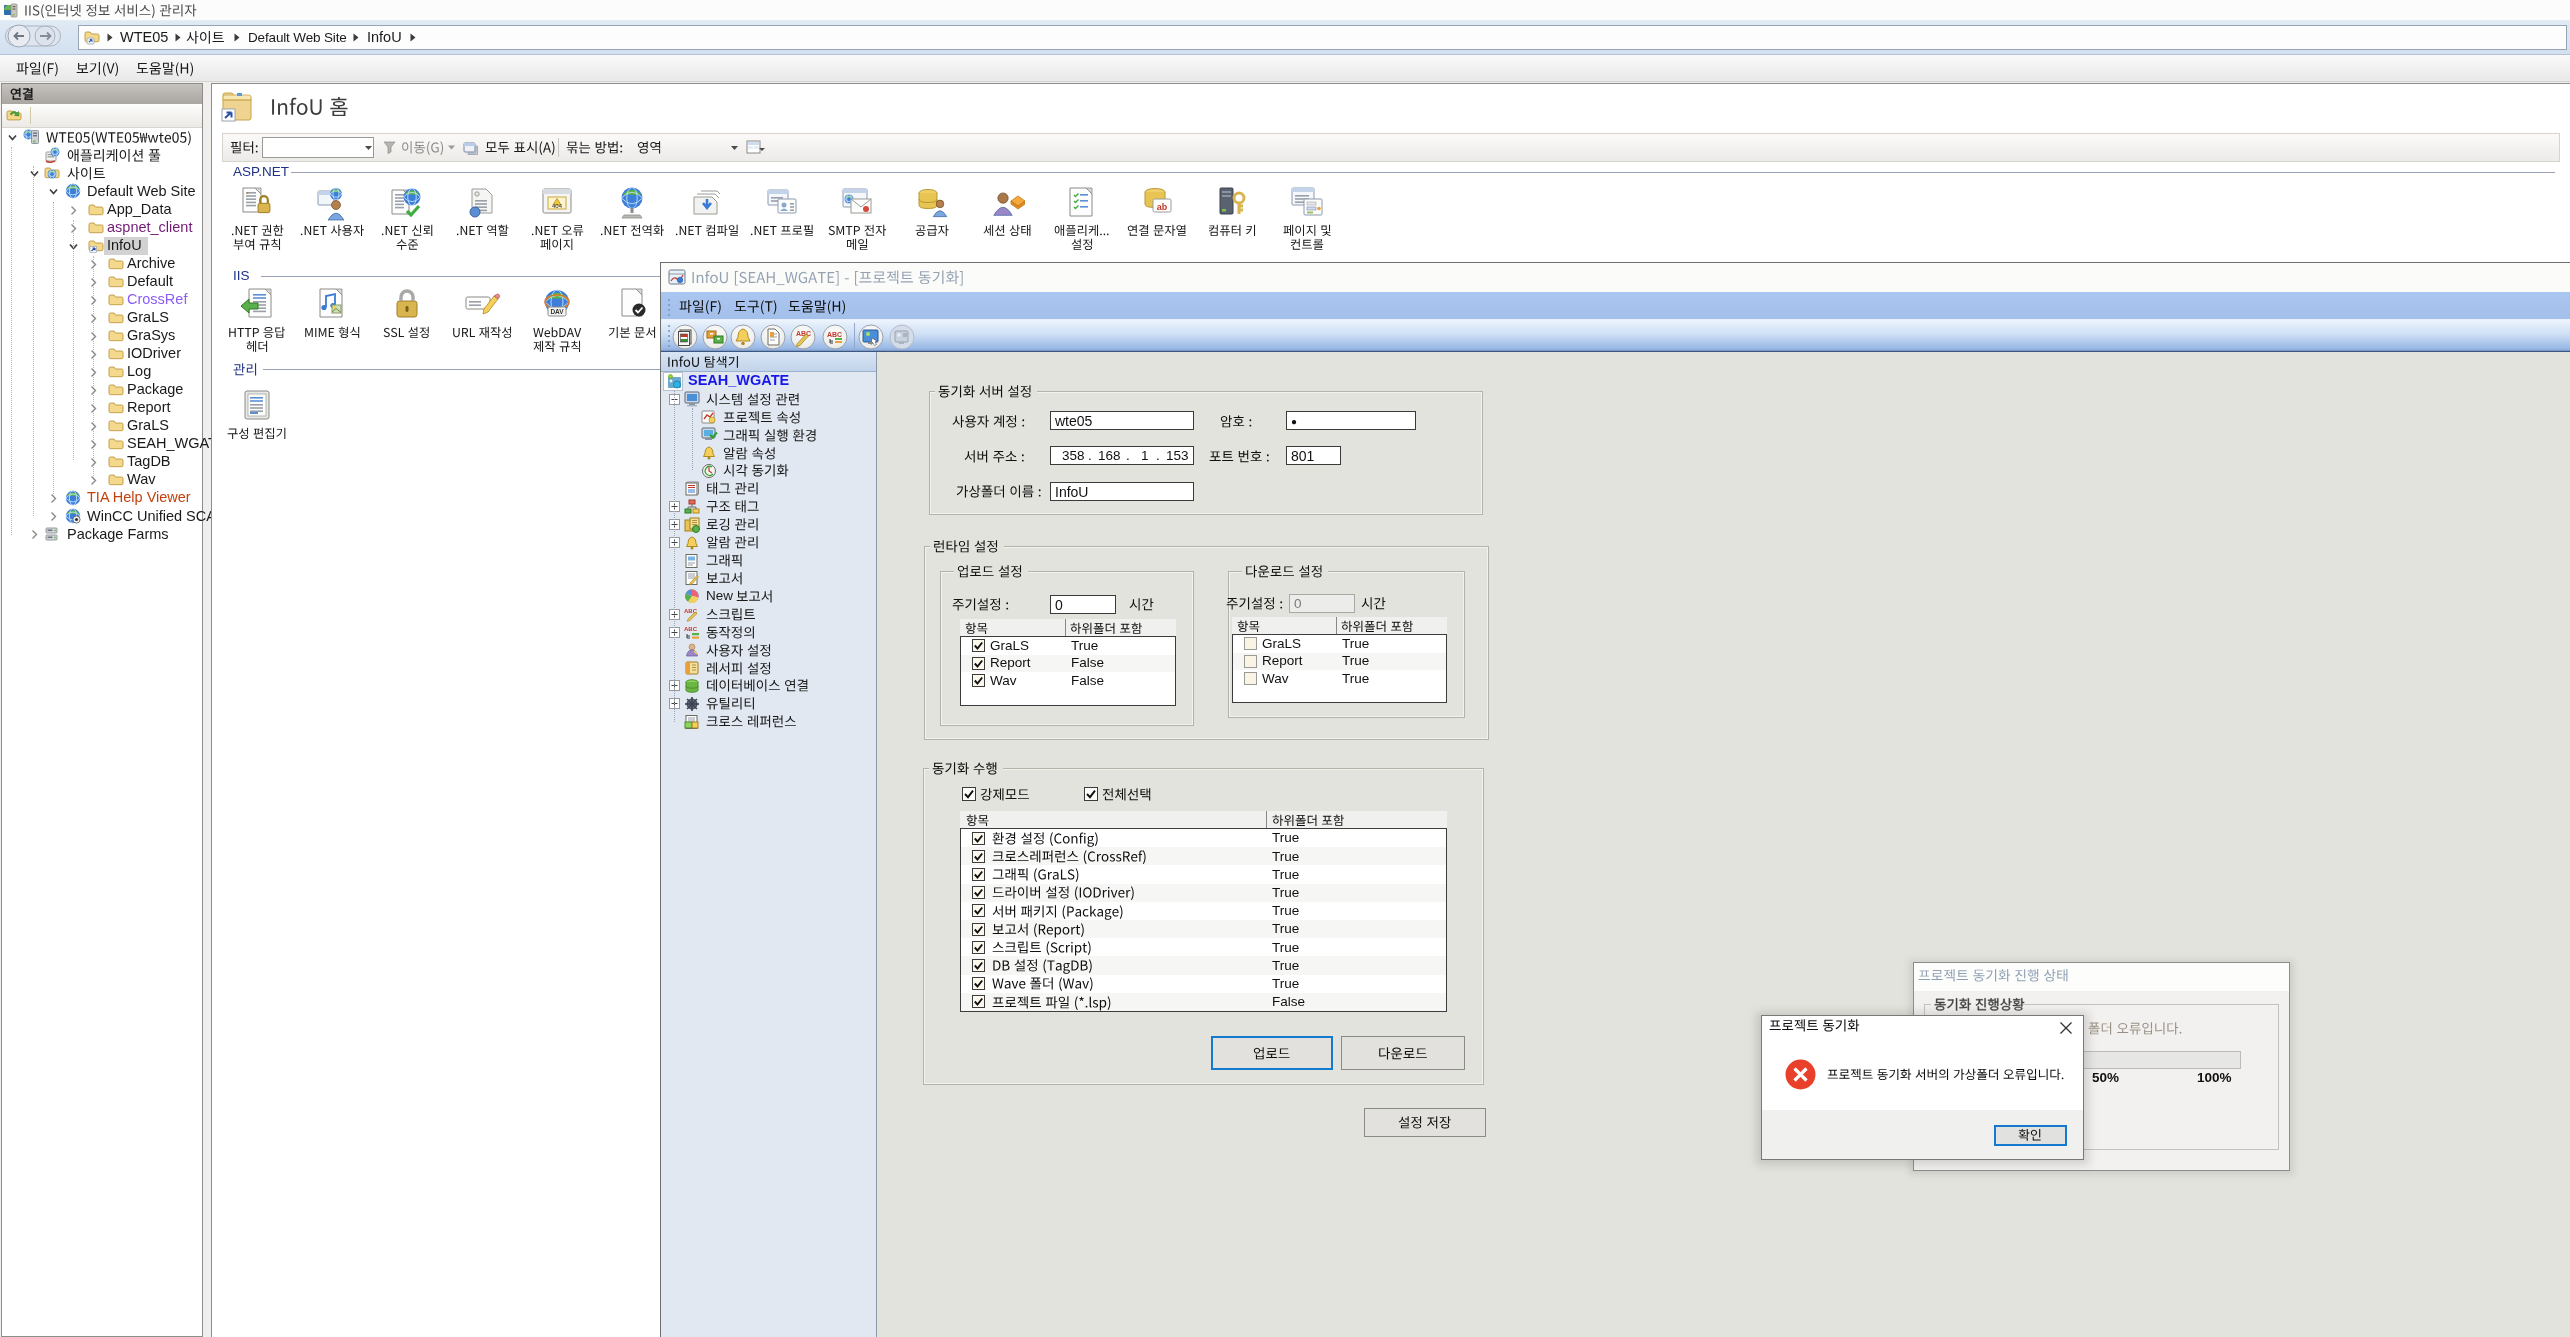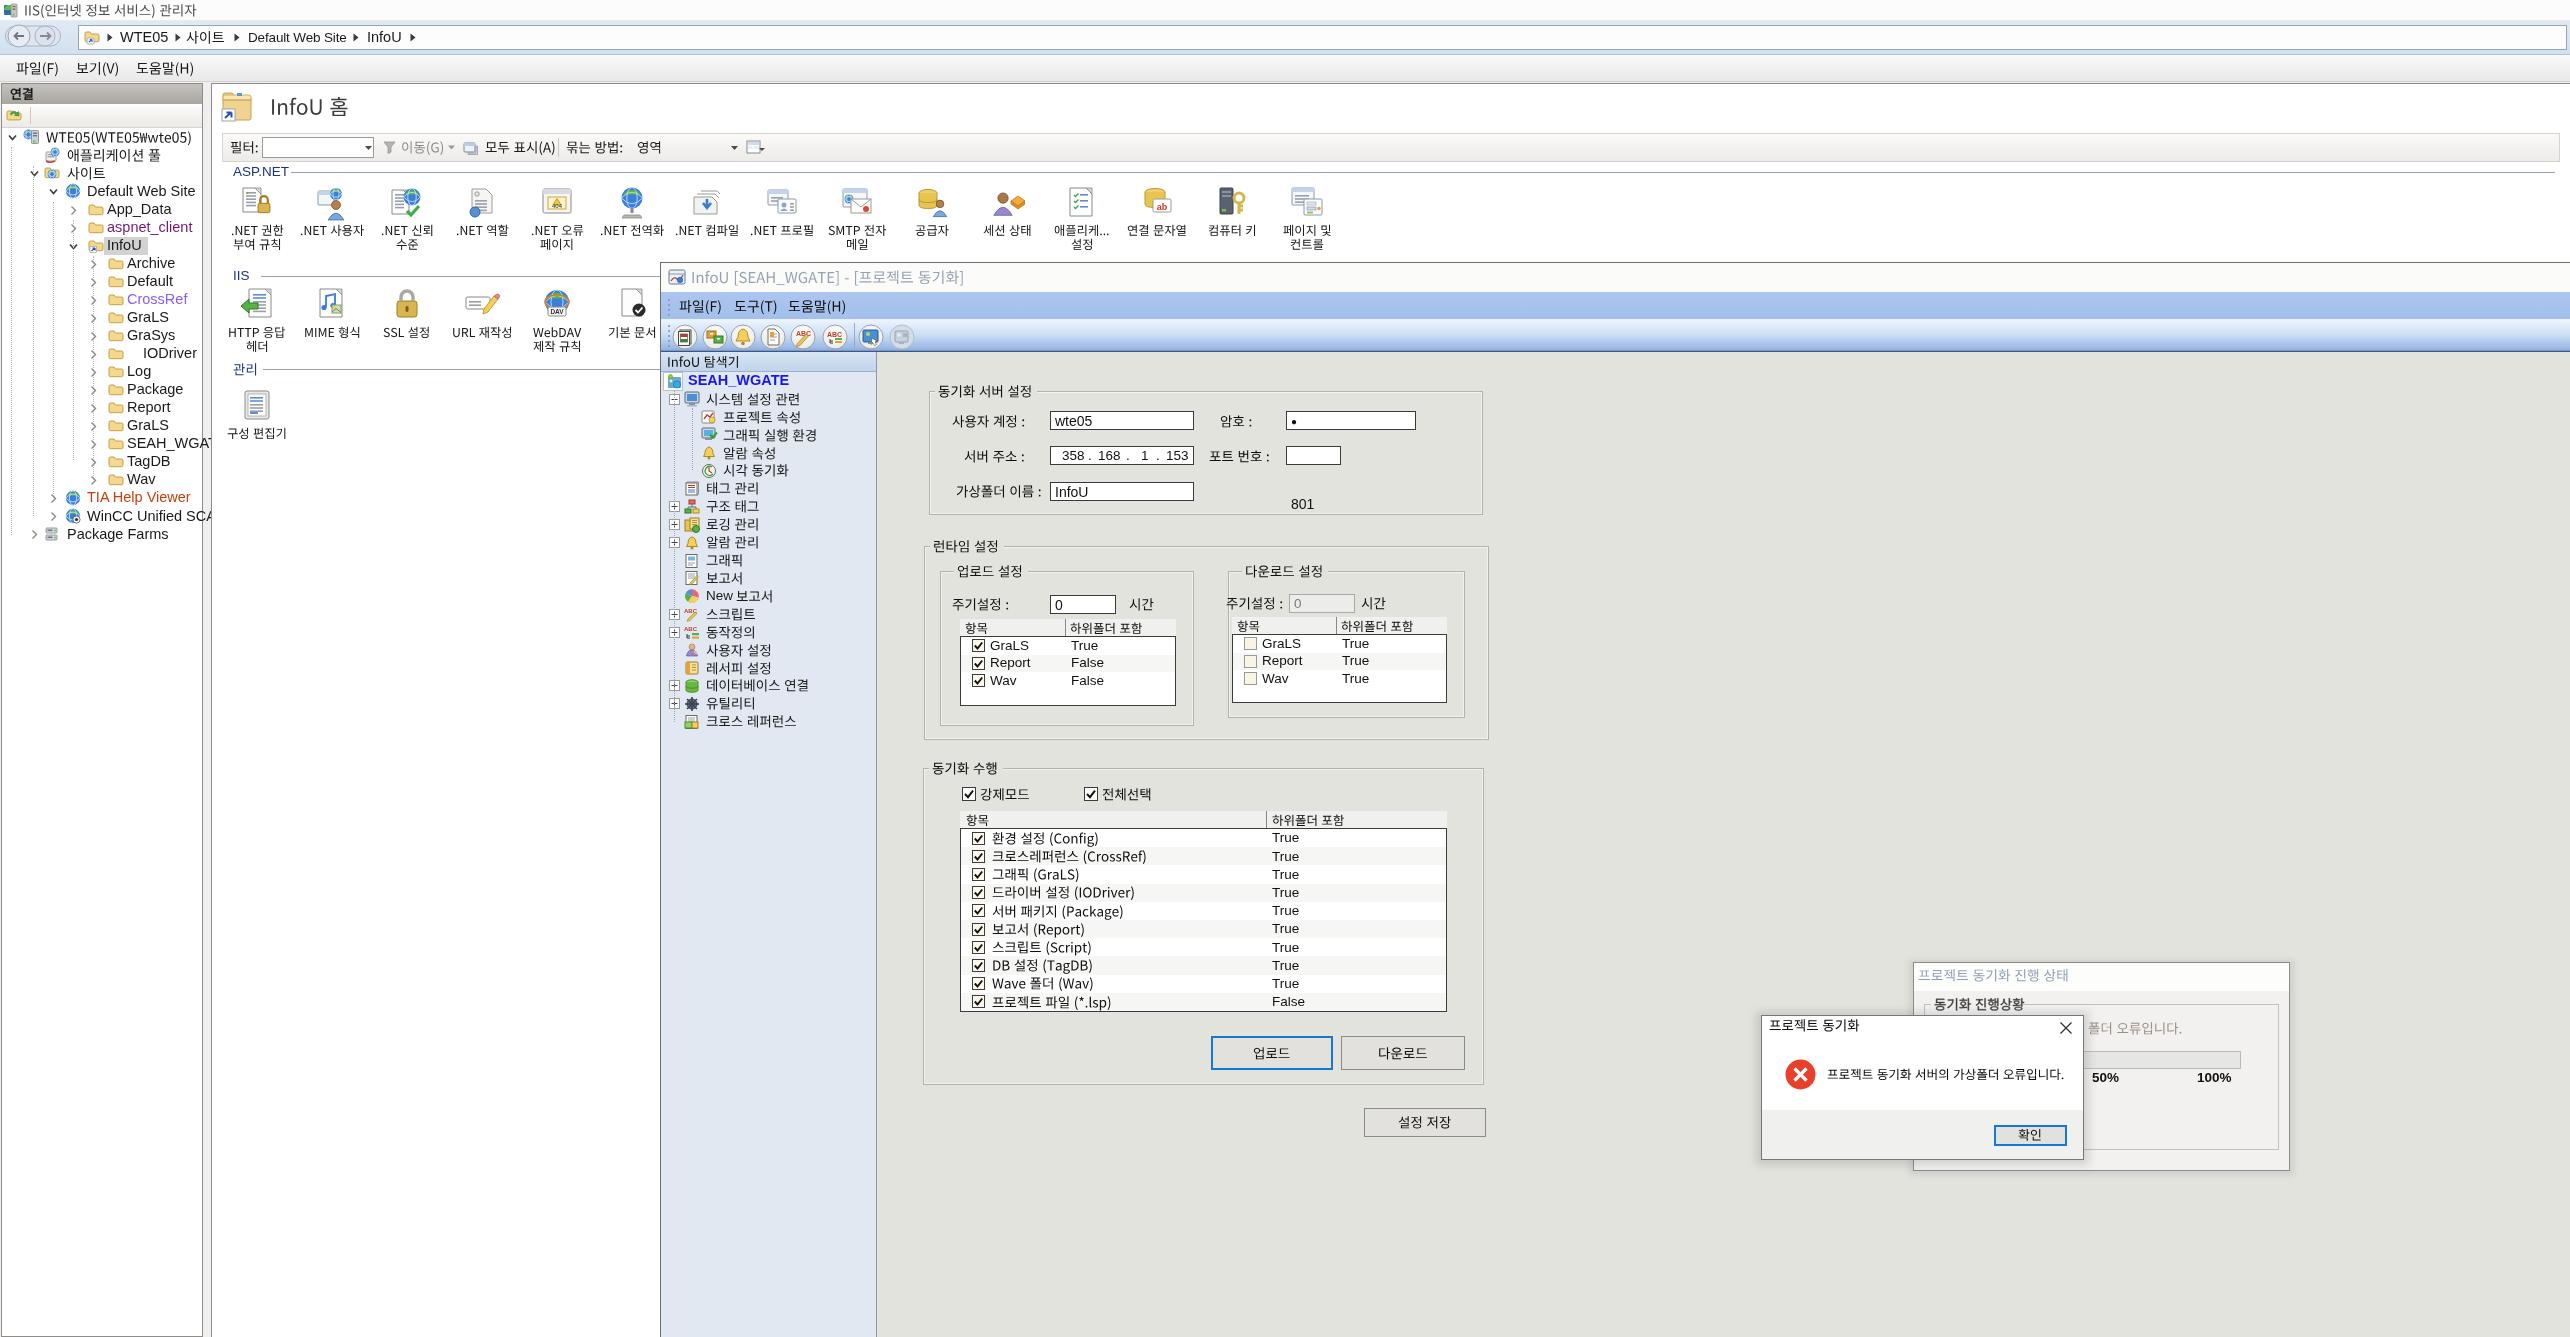--- a/index.html
+++ b/index.html
@@ -461,21 +461,21 @@
 <svg class="ab" style="left:108px;top:327.85px;" width="17" height="16">
     <path d="M1 11.2 V4.5 q0 -1.5 1.5 -1.5 h3.5 l1.5 2 h6 q1.5 0 1.5 1.5 V11.2 q0 1.5 -1.5 1.5 h-11 q-1.5 0 -1.5 -1.5 Z" fill="#f4d98c" stroke="#b68d2e" stroke-width="0.8"></path>
   </svg>
 <div class="ab" style="left:127.0px;top:325.0px;font-size:14.5px;color:#1a1a1a;white-space:pre;line-height:21.8px;">GraSys</div>
 <svg class="ab" style="left:88px;top:348.9px;" width="11" height="11">
     <path d="M3.5 1.5 L7.5 5.5 L3.5 9.5" stroke="#8a8a8a" stroke-width="1.4" fill="none"></path>
   </svg>
 <svg class="ab" style="left:108px;top:345.9px;" width="17" height="16">
     <path d="M1 11.2 V4.5 q0 -1.5 1.5 -1.5 h3.5 l1.5 2 h6 q1.5 0 1.5 1.5 V11.2 q0 1.5 -1.5 1.5 h-11 q-1.5 0 -1.5 -1.5 Z" fill="#f4d98c" stroke="#b68d2e" stroke-width="0.8"></path>
   </svg>
-<div class="ab" style="left:127.0px;top:343.0px;font-size:14.5px;color:#1a1a1a;white-space:pre;line-height:21.8px;margin-left:16px;">IODriver</div>
+<div class="ab" style="left:127.0px;top:343.0px;font-size:14.5px;color:#1a1a1a;white-space:pre;line-height:21.8px;">IODriver</div>
 <svg class="ab" style="left:88px;top:366.95px;" width="11" height="11">
     <path d="M3.5 1.5 L7.5 5.5 L3.5 9.5" stroke="#8a8a8a" stroke-width="1.4" fill="none"></path>
   </svg>
 <svg class="ab" style="left:108px;top:363.95px;" width="17" height="16">
     <path d="M1 11.2 V4.5 q0 -1.5 1.5 -1.5 h3.5 l1.5 2 h6 q1.5 0 1.5 1.5 V11.2 q0 1.5 -1.5 1.5 h-11 q-1.5 0 -1.5 -1.5 Z" fill="#f4d98c" stroke="#b68d2e" stroke-width="0.8"></path>
   </svg>
 <div class="ab" style="left:127.0px;top:361.1px;font-size:14.5px;color:#1a1a1a;white-space:pre;line-height:21.8px;">Log</div>
 <svg class="ab" style="left:88px;top:385px;" width="11" height="11">
     <path d="M3.5 1.5 L7.5 5.5 L3.5 9.5" stroke="#8a8a8a" stroke-width="1.4" fill="none"></path>
   </svg>
@@ -1655,21 +1655,21 @@
 <svg class="ab" style="left:1209.3px;top:445.5px" width="63" height="21">
     <g transform="translate(0,15.43) scale(0.05400,-0.05400)" fill="#101010">
       <use href="#g161" x="0"></use>
       <use href="#g17" x="230"></use>
       <use href="#g162" x="528"></use>
       <use href="#g158" x="758"></use>
       <use href="#g49" x="1055"></use>
     </g>
   </svg>
 <div class="ab" style="left:1286px;top:446px;width:55px;height:19px;background:#fff;border:1.5px solid #3a3a3a;box-sizing:border-box;"></div>
-<div class="ab" style="left:1291.0px;top:445.5px;font-size:14.0px;color:#101010;white-space:pre;line-height:21.0px;margin-top:48px;">801</div>
+<div class="ab" style="left:1291.0px;top:445.5px;font-size:14.0px;color:#101010;white-space:pre;line-height:21.0px;">801</div>
 <svg class="ab" style="left:956.4px;top:480.5px" width="88" height="21">
     <g transform="translate(0,15.43) scale(0.05400,-0.05400)" fill="#101010">
       <use href="#g163" x="0"></use>
       <use href="#g92" x="230"></use>
       <use href="#g164" x="460"></use>
       <use href="#g105" x="690"></use>
       <use href="#g16" x="988"></use>
       <use href="#g165" x="1218"></use>
       <use href="#g49" x="1515"></use>
     </g>

